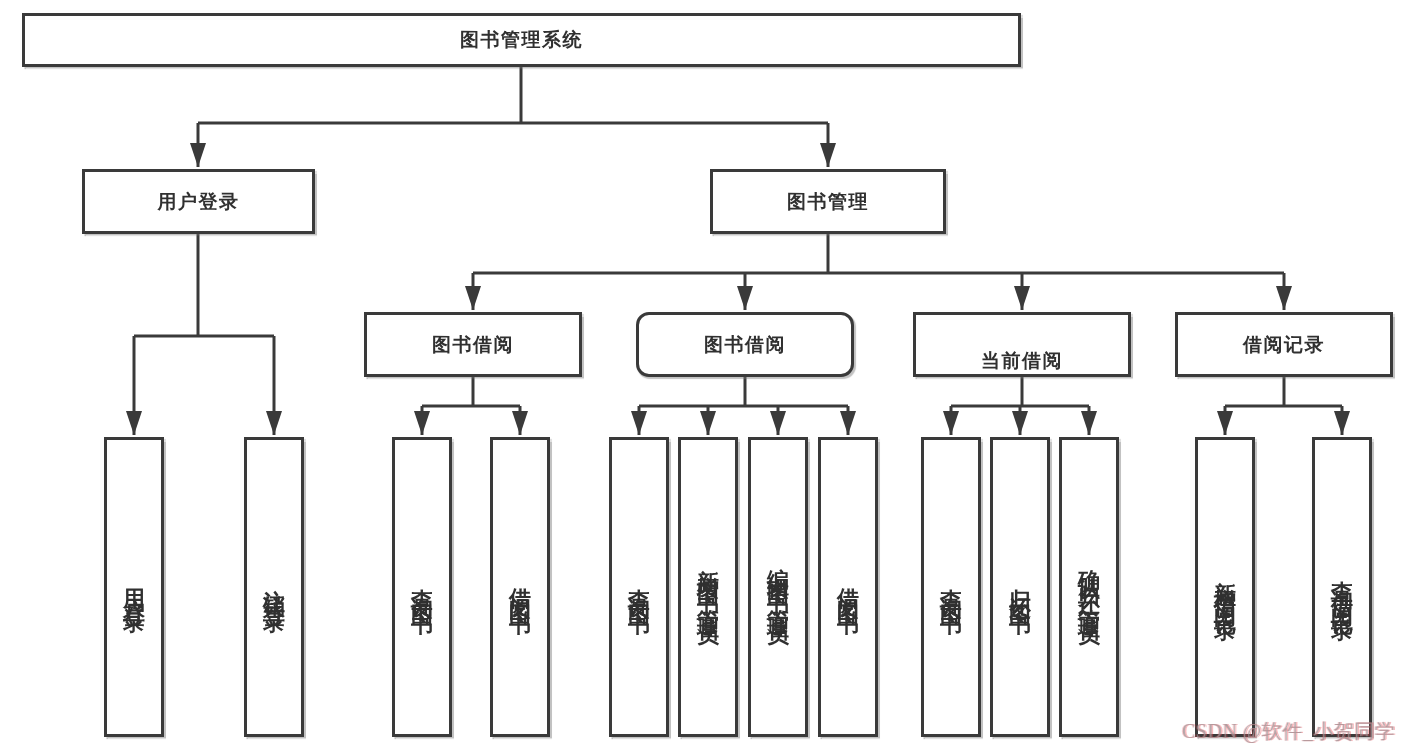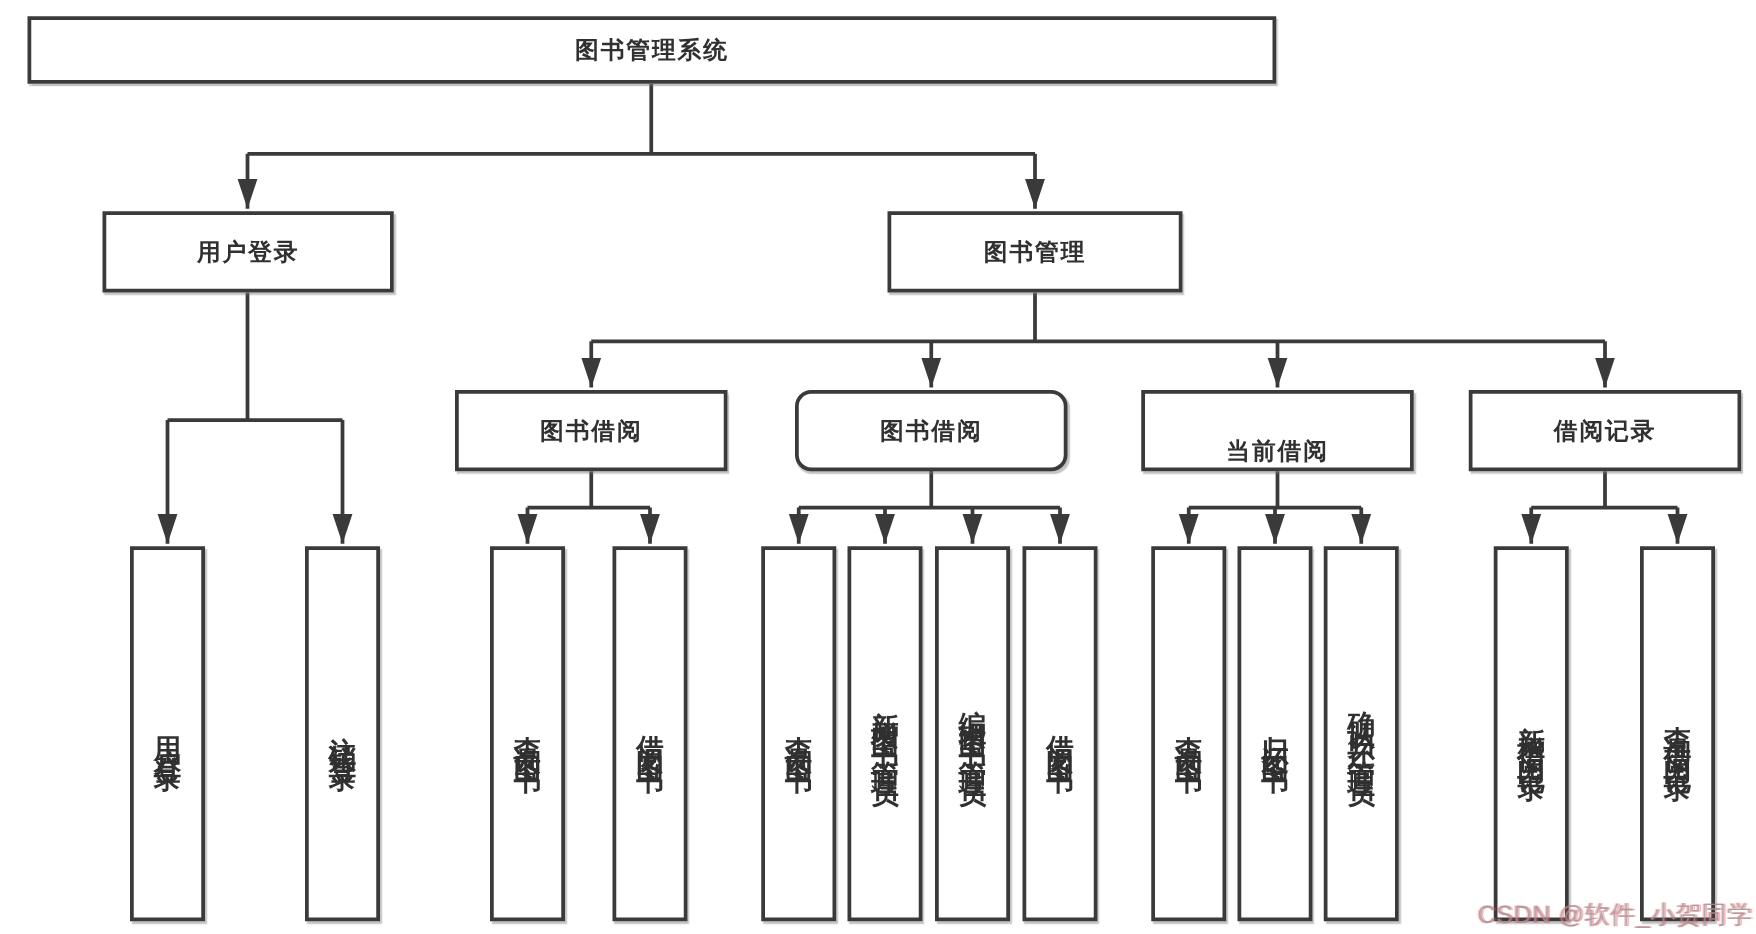--- a/index.html
+++ b/index.html
@@ -77,20 +77,21 @@
     position: absolute;
     left: 1182px;
     top: 718px;
     width: 223px;
     font-size: 20px;
     letter-spacing: 0.5px;
     white-space: nowrap;
     color: rgba(160,150,152,0.75);
     text-shadow: 1.5px 0 0 rgba(235,80,90,0.40), -1px 0 0 rgba(235,80,90,0.28);
     z-index: 3;
+    font-family: Liberation Serif, serif;
   }
 </style>
 </head>
 <body>
 
 <div id="canvas">
 
   <svg id="wires" width="1405" height="747" viewBox="0 0 1405 747">
     <defs>
       <marker id="arr" markerUnits="userSpaceOnUse" markerWidth="18" markerHeight="26" refX="9" refY="24" orient="0">

